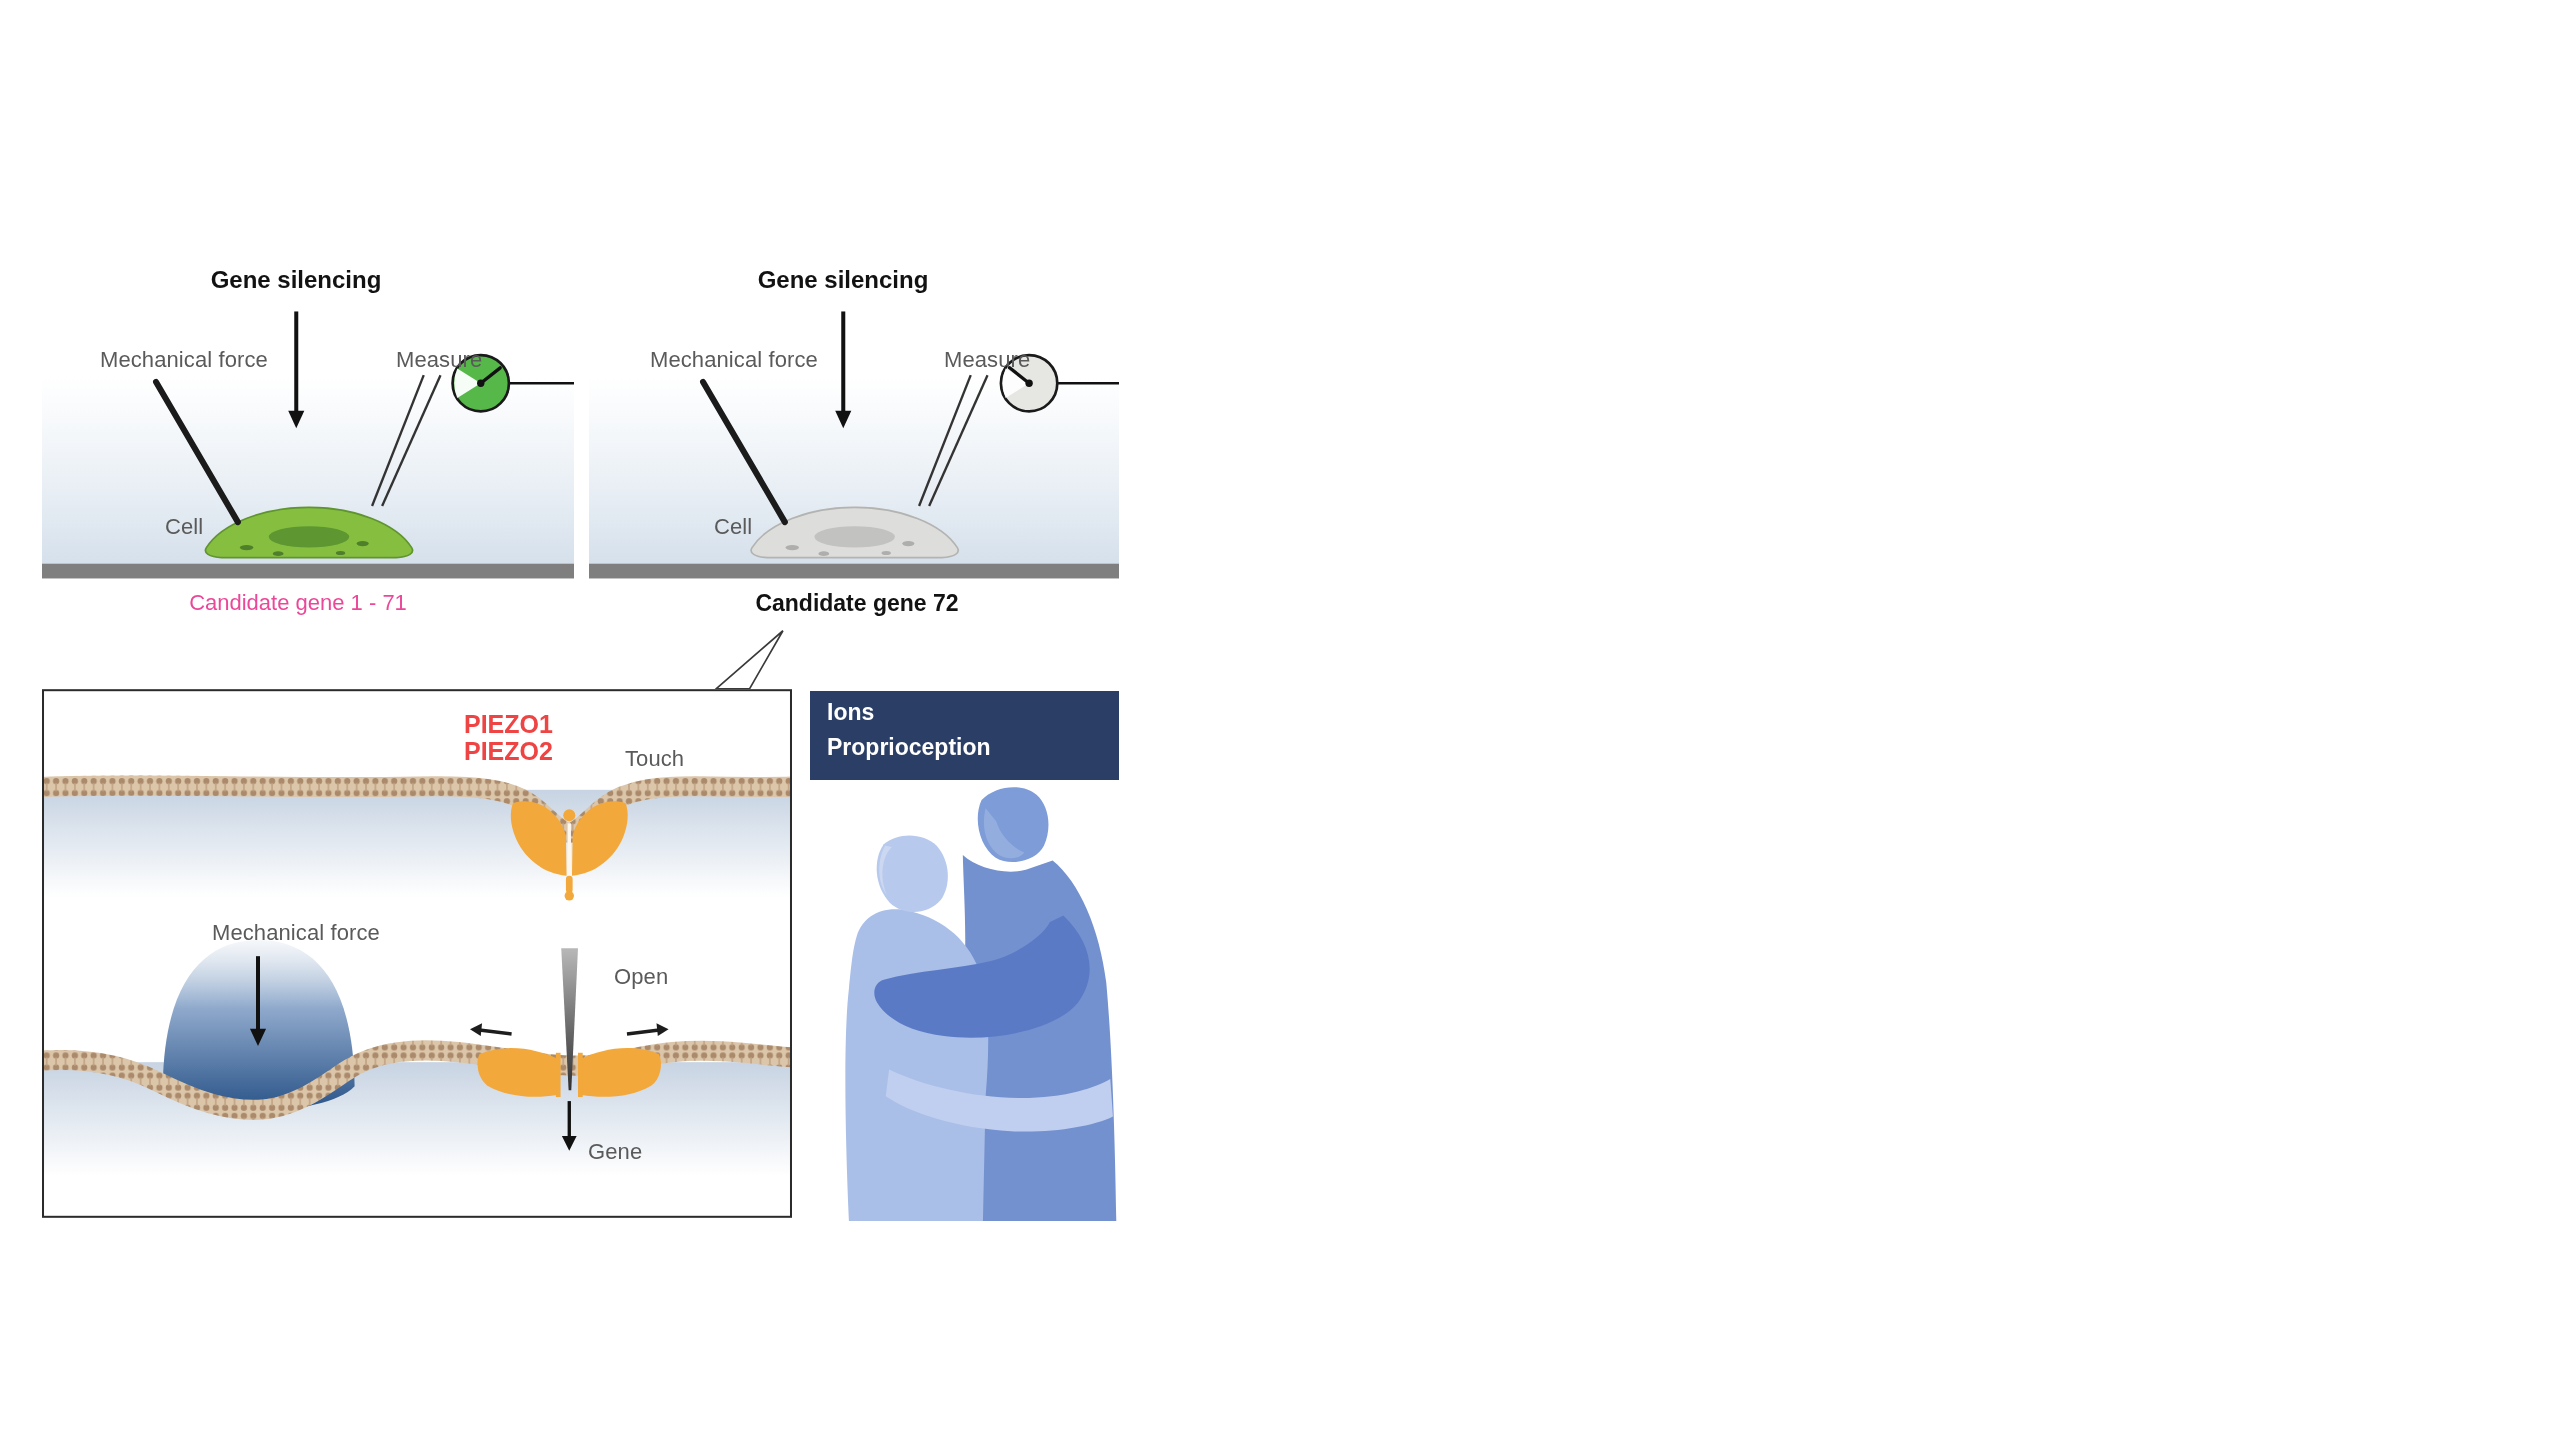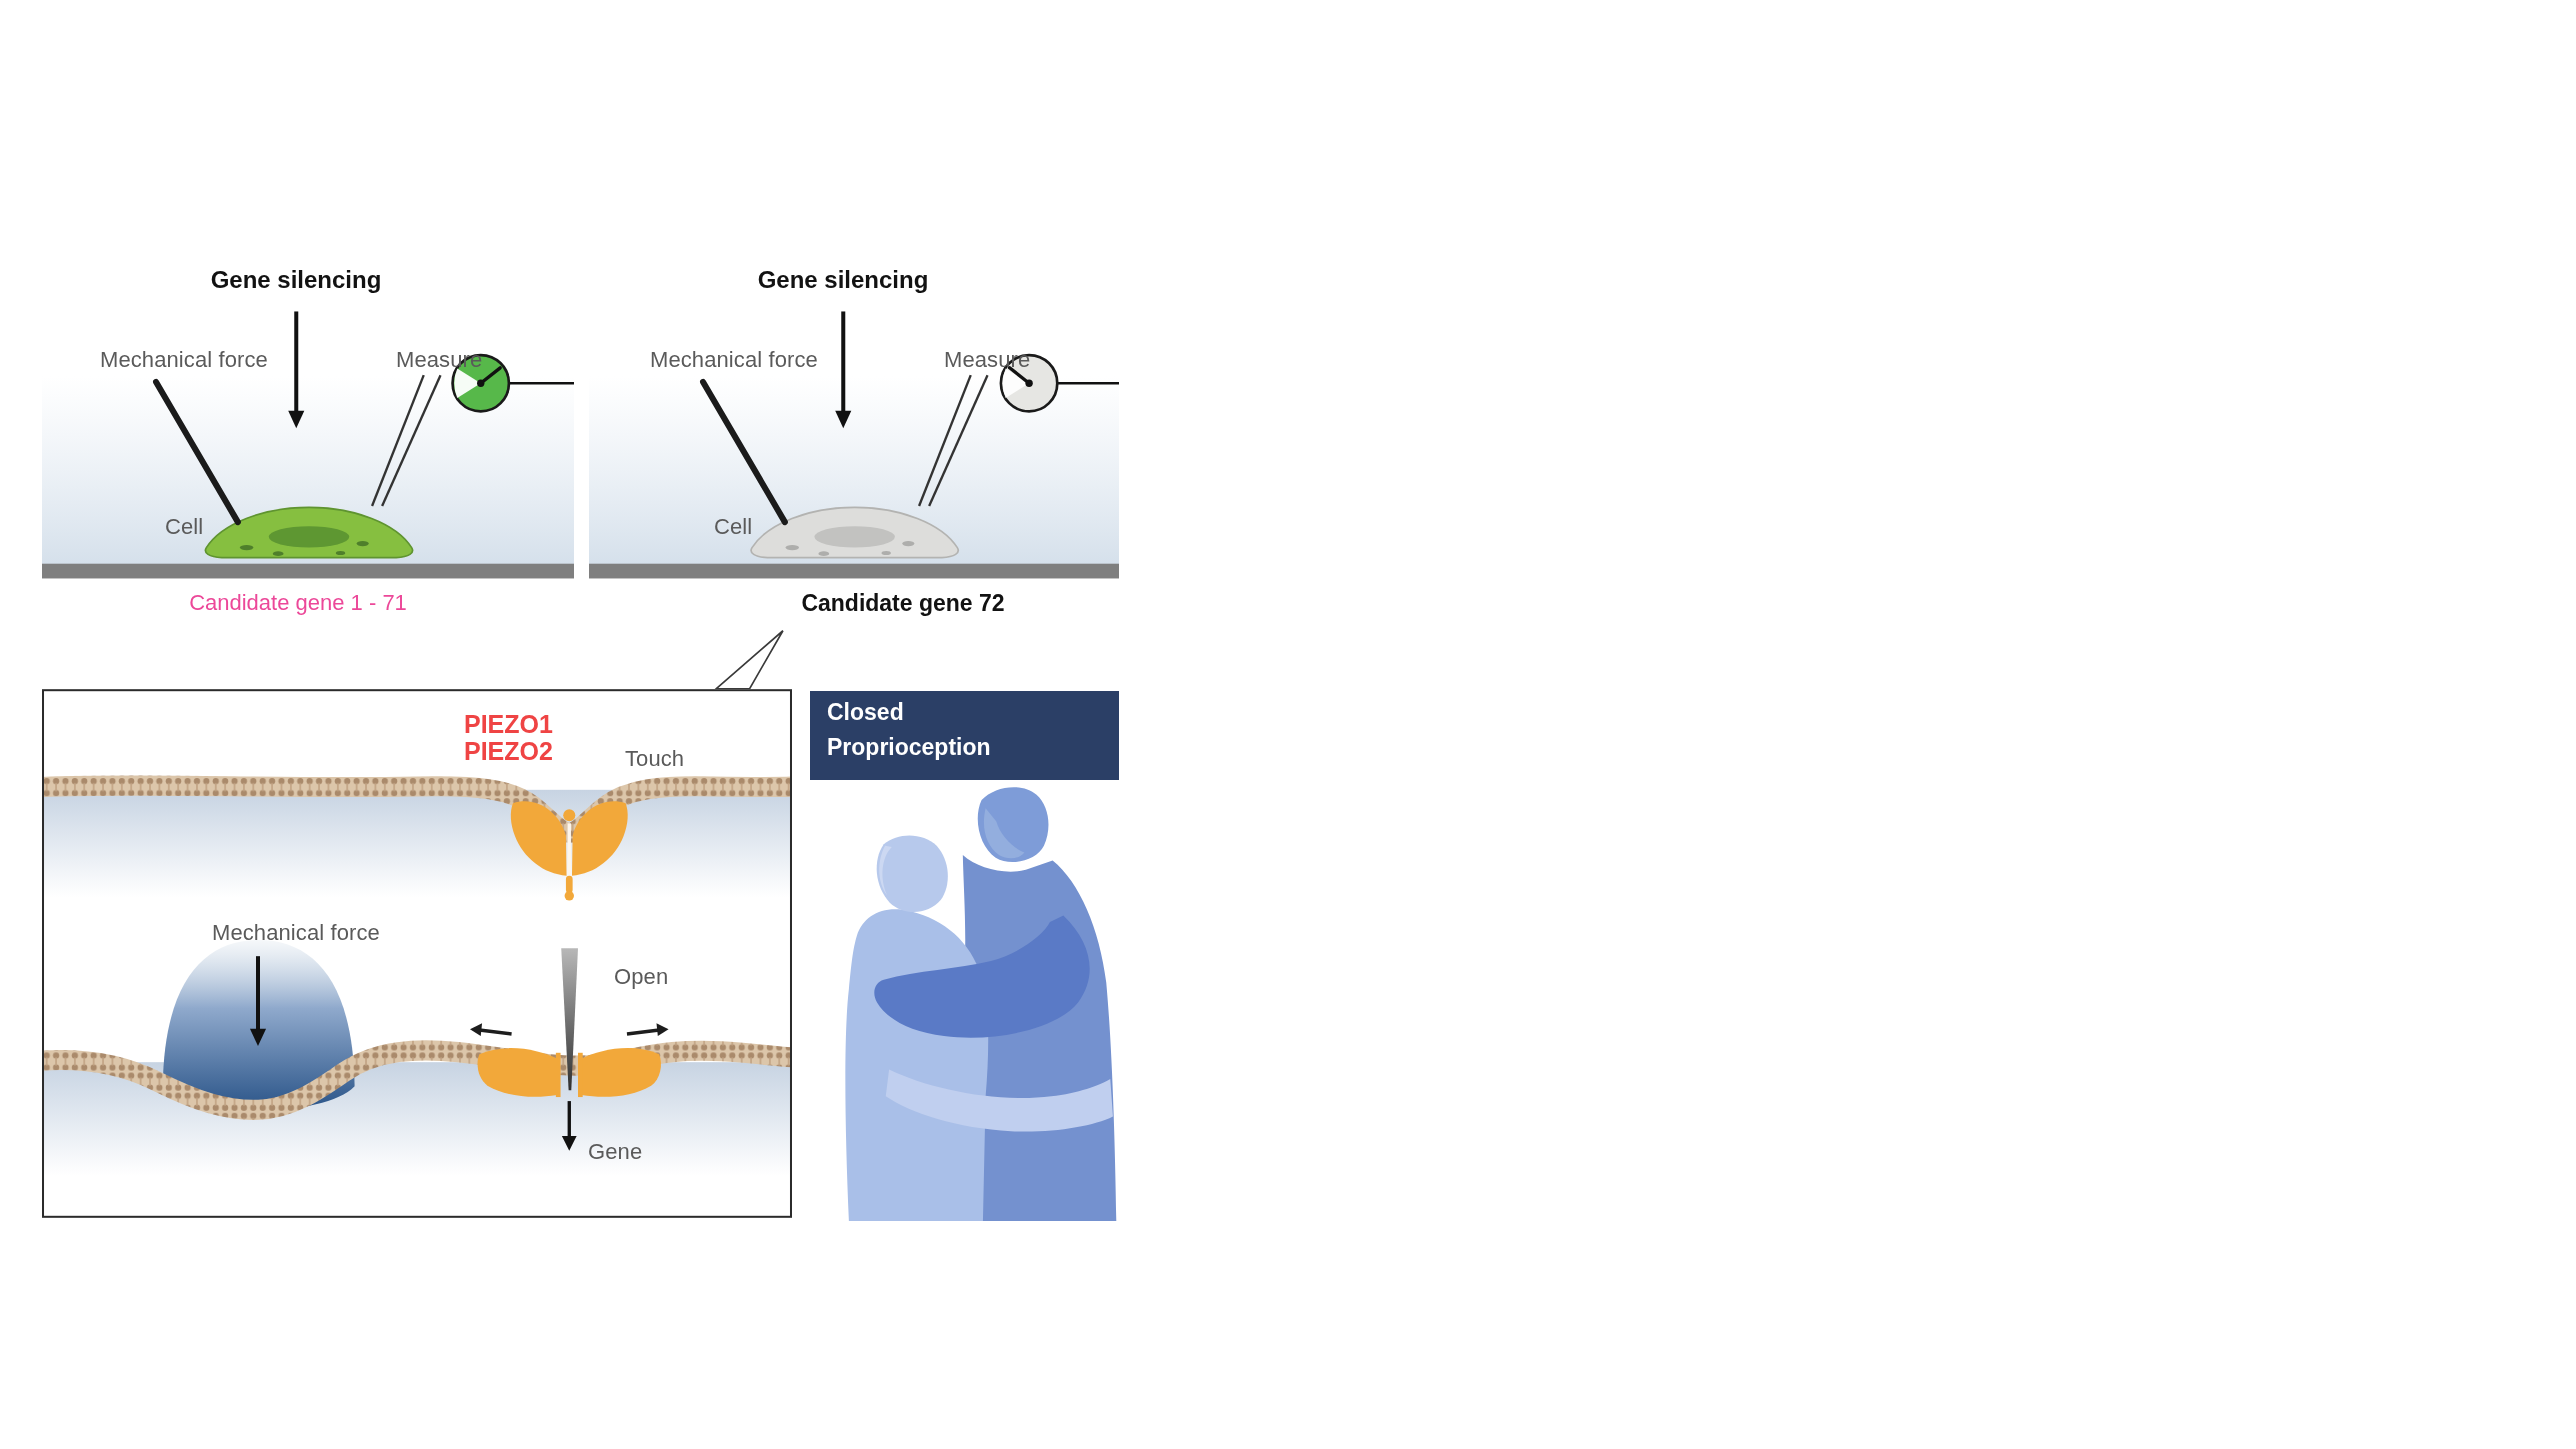--- a/index.html
+++ b/index.html
@@ -3,21 +3,21 @@
 <meta charset="utf-8">
 <style>
   html,body{margin:0;padding:0;background:#fff;}
   .canvas{position:relative;width:2576px;height:1449px;background:#ffffff;overflow:hidden;
           font-family:"Liberation Sans",sans-serif;}
   .abs{position:absolute;}
   .lbl{position:absolute;font-size:22px;color:#5a5a5a;white-space:nowrap;letter-spacing:0.1px;margin-left:36px;}
   .ttl{position:absolute;font-size:24px;font-weight:bold;color:#121212;white-space:nowrap;
        transform:translateX(-50%);text-align:right;}
   .capgray{position:absolute;font-size:22px;color:#ec4899;white-space:nowrap;transform:translateX(-50%);}
-  .capbold{position:absolute;font-size:23px;font-weight:bold;color:#121212;white-space:nowrap;transform:translateX(-50%);margin-left:46px;}
+  .capbold{position:absolute;font-size:23px;font-weight:bold;color:#121212;white-space:nowrap;transform:translateX(-50%);}
   .piezo{position:absolute;font-size:25px;font-weight:bold;color:#ef4444;white-space:nowrap;}
   .mechbox{position:absolute;left:42px;top:689px;width:750px;height:529px;background:#ffffff;}
   .senseshdr{position:absolute;left:810px;top:691px;width:309px;height:89px;background:#2b3f66;}
   .senseline{position:absolute;left:17px;font-size:23px;font-weight:bold;color:#ffffff;white-space:nowrap;}
 </style>
 </head>
 <body>
 
 <div class="canvas">
 
@@ -190,21 +190,21 @@
   </div>
 
   <div class="piezo" style="left:464px;top:710px">PIEZO1</div>
   <div class="piezo" style="left:464px;top:737px">PIEZO2</div>
   <div class="lbl" style="left:589px;top:746px">Touch</div>
   <div class="lbl" style="left:176px;top:920px">Mechanical force</div>
   <div class="lbl" style="left:578px;top:964px">Open</div>
   <div class="lbl" style="left:552px;top:1139px">Gene</div>
 
   <div class="senseshdr">
-    <div class="senseline" style="top:8px">Closed</div>
+    <div class="senseline" style="top:8px">Ions</div>
     <div class="senseline" style="top:43px">Proprioception</div>
   </div>
 
   <svg class="abs" style="left:810px;top:780px" width="309" height="441" viewBox="0 0 461 658">
 
     <path d="M 228,112 C 250,132 292,142 322,134 L 362,120 C 402,152 432,222 442,302 C 450,390 455,520 457,658 L 228,658 C 224,520 219,380 229,300 C 235,240 229,162 228,112 Z" fill="#7491cf"></path>
 
     <path d="M 256,30 C 276,8 318,4 338,22 C 357,39 361,72 349,98 C 338,120 300,130 277,116 C 253,100 243,58 256,30 Z" fill="#7e9cd8"></path>
     <path d="M 262,42 C 255,72 263,98 282,112 C 296,120 312,118 320,108 C 306,104 284,84 278,62 Z" fill="#93aede"></path>
 

